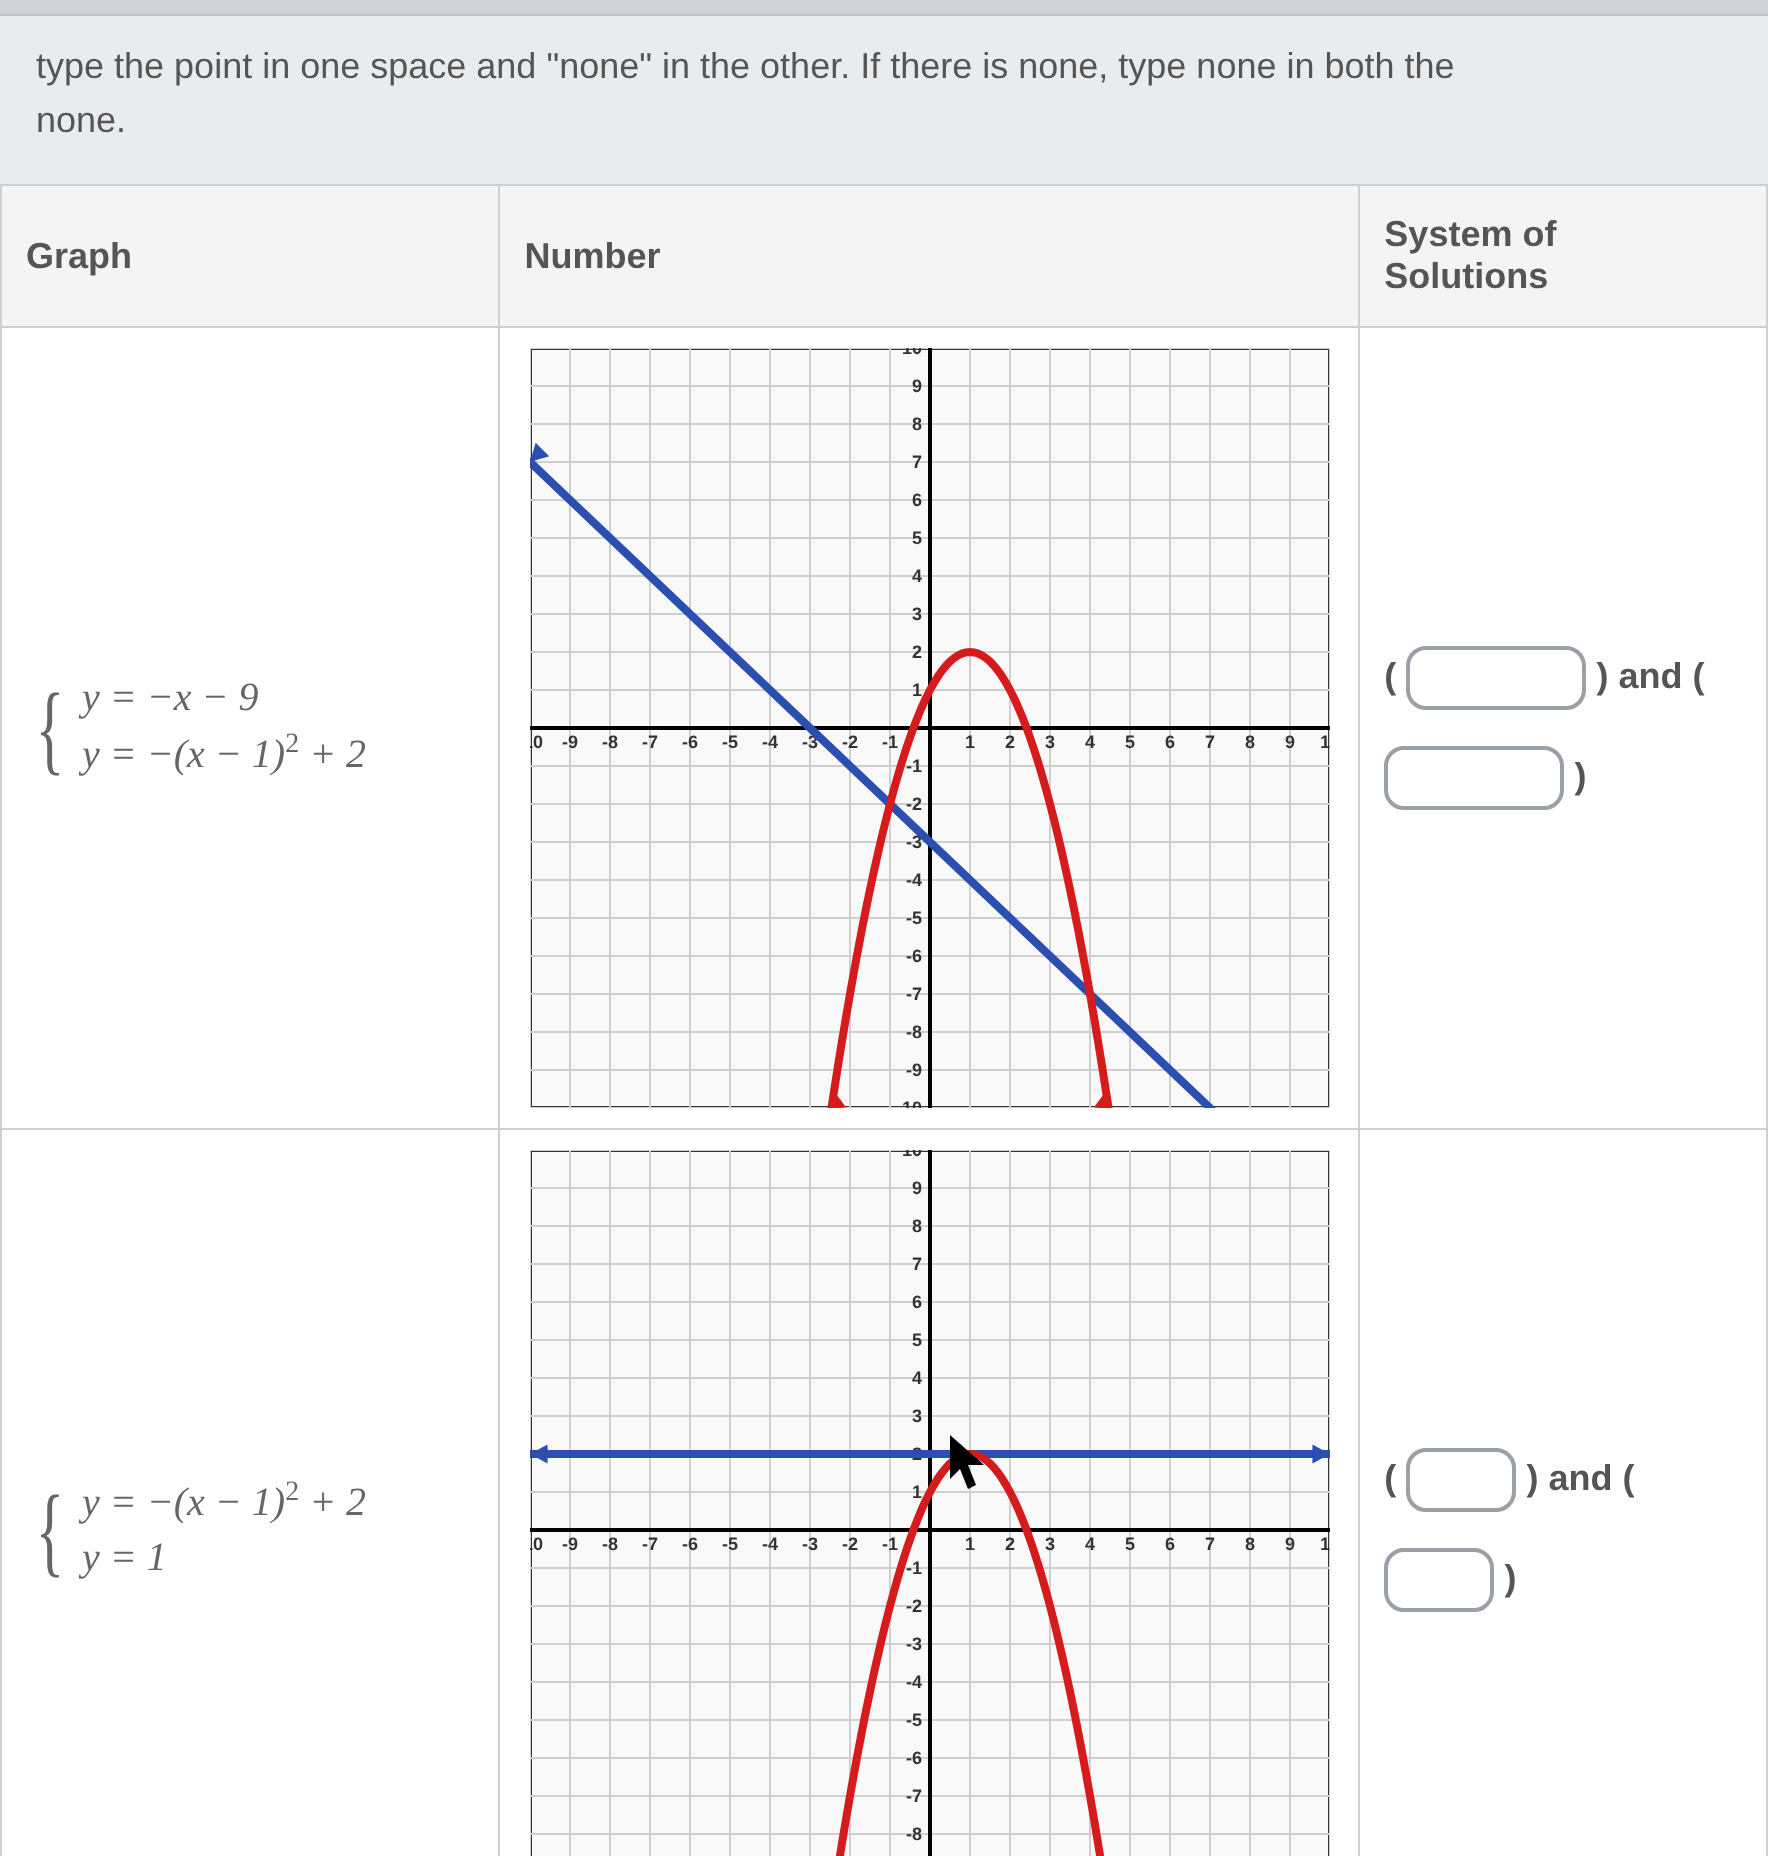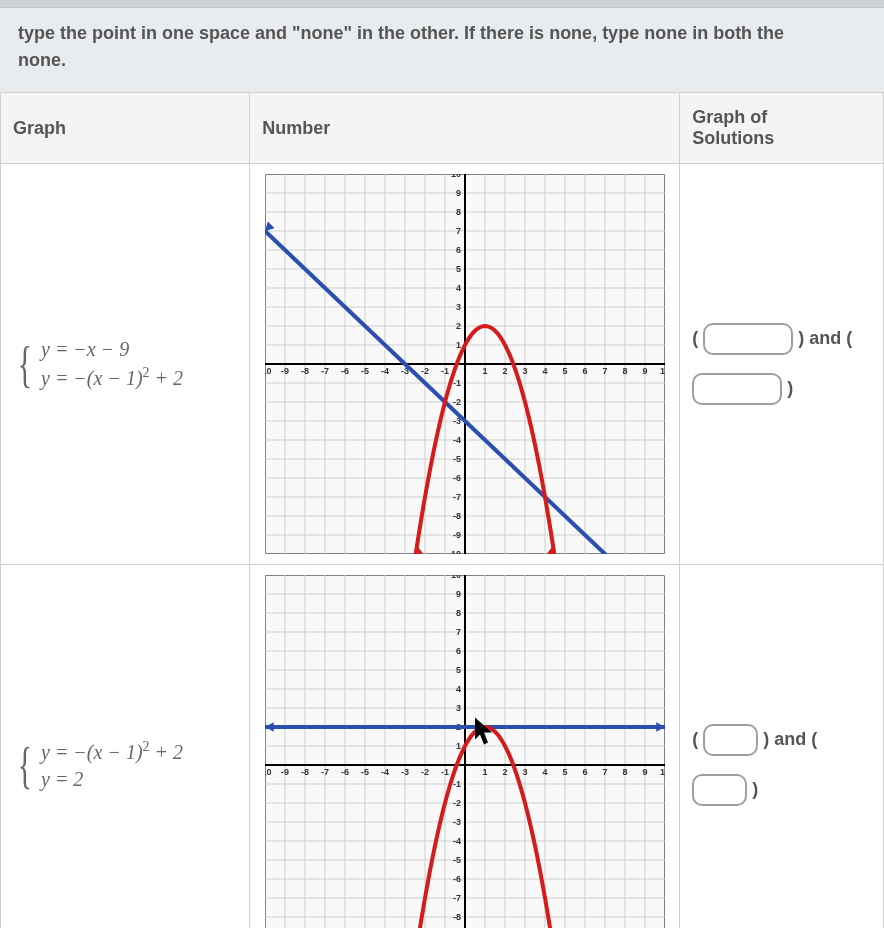--- a/index.html
+++ b/index.html
@@ -14,21 +14,21 @@
   .top-bar {
     height: 8px;
     background: #d0d4d8;
     border-bottom: 1px solid #c0c4c8;
   }
   .intro {
     padding: 12px 4px 18px 18px;
     font-size: 18px;
     line-height: 1.5;
     color: #555;
-    font-weight: 700;
+    font-weight: 400;
   }
   table.main {
     width: 100%;
     border-collapse: collapse;
     background: #fff;
   }
   table.main th, table.main td {
     border: 1px solid #d0d0d0;
     padding: 10px 12px;
     text-align: left;
@@ -114,21 +114,21 @@
   <colgroup>
     <col class="col-system">
       <col class="col-graph">
       <col class="col-sol">
   </colgroup>
   <thead>
     <tr>
       <th>Graph</th>
       <th>Number</th>
       <th>
-        <span>Graph of</span><br>
+        <span>System of</span><br>
         <span>Solutions</span>
       </th>
     </tr>
   </thead>
   <tbody id="rows-body">
       <tr>
         <td>
           <div class="eq-group"><span class="brace">{</span><span class="eqs"><div>y = −x − 9</div><div>y = −(x − 1)<span class="sup">2</span> + 2</div></span></div>
         </td>
         <td class="graph-cell">
@@ -226,21 +226,21 @@
             <path d="M 281.96279395558645 379.6119598078054 L 287.99999999999966 371.63999999999777 L 291.44625652352704 381.02740198212496 Z" fill="#d51b1b"></path>
           </svg>
         </td>
         <td class="ans-cell">
           <div class="ans-line"><span>(</span> <span class="ans-box w-lg"></span> <span>)</span> <span>and (</span></div>
           <div class="ans-line"> <span class="ans-box w-lg"></span> <span>)</span></div>
         </td>
       </tr>
       <tr>
         <td>
-          <div class="eq-group"><span class="brace">{</span><span class="eqs"><div>y = −(x − 1)<span class="sup">2</span> + 2</div><div>y = 2</div></span></div>
+          <div class="eq-group"><span class="brace">{</span><span class="eqs"><div>y = −(x − 1)<span class="sup">2</span> + 2</div><div>y = 1</div></span></div>
         </td>
         <td class="graph-cell">
           <svg class="graph" width="400" height="380">
             <rect x="0" y="0" width="400" height="380" fill="none" stroke="#333" stroke-width="2"></rect>
             <line x1="0" y1="0" x2="0" y2="380" stroke="#cfcfcf" stroke-width="1"></line>
             <line x1="20" y1="0" x2="20" y2="380" stroke="#cfcfcf" stroke-width="1"></line>
             <line x1="40" y1="0" x2="40" y2="380" stroke="#cfcfcf" stroke-width="1"></line>
             <line x1="60" y1="0" x2="60" y2="380" stroke="#cfcfcf" stroke-width="1"></line>
             <line x1="80" y1="0" x2="80" y2="380" stroke="#cfcfcf" stroke-width="1"></line>
             <line x1="100" y1="0" x2="100" y2="380" stroke="#cfcfcf" stroke-width="1"></line>

